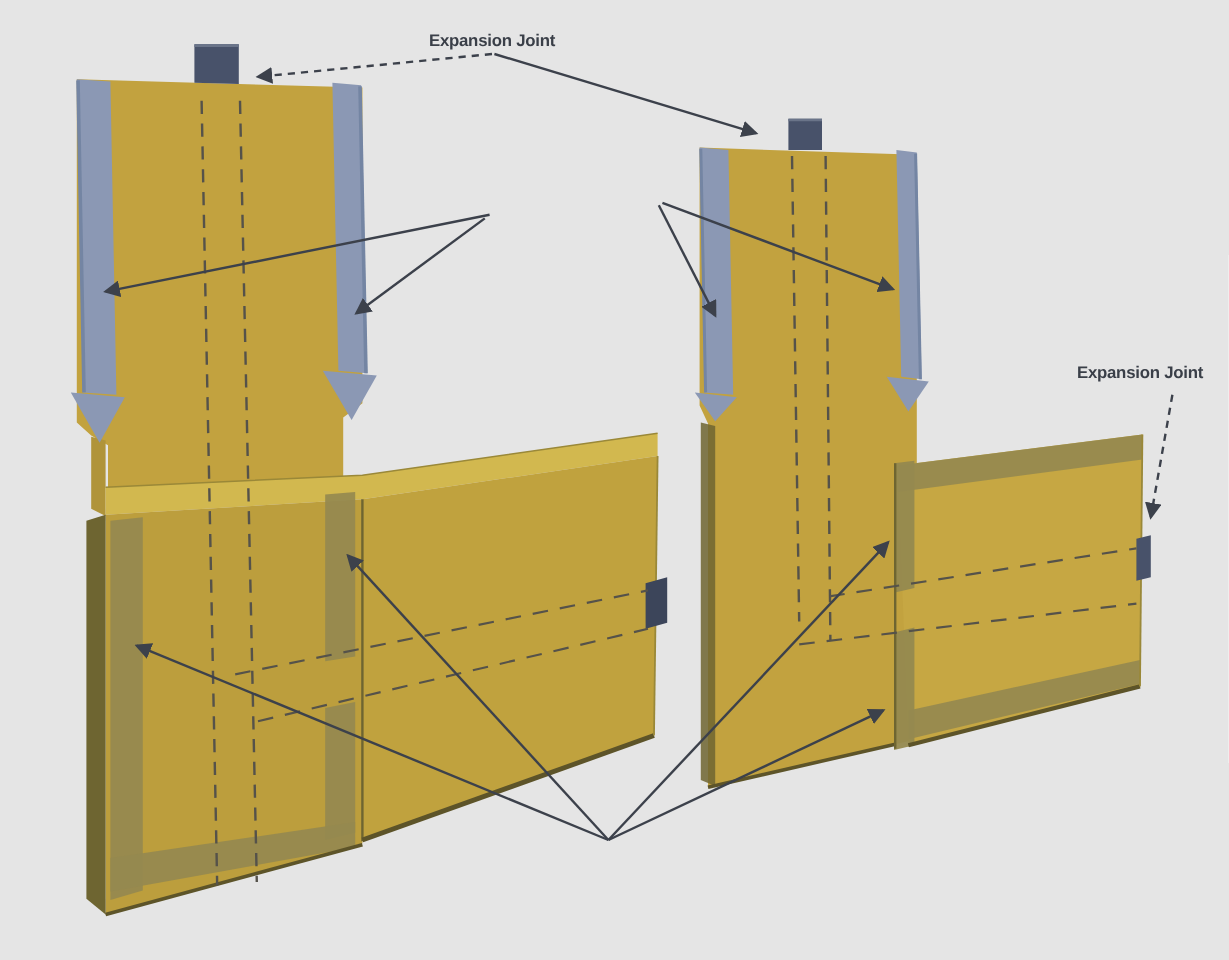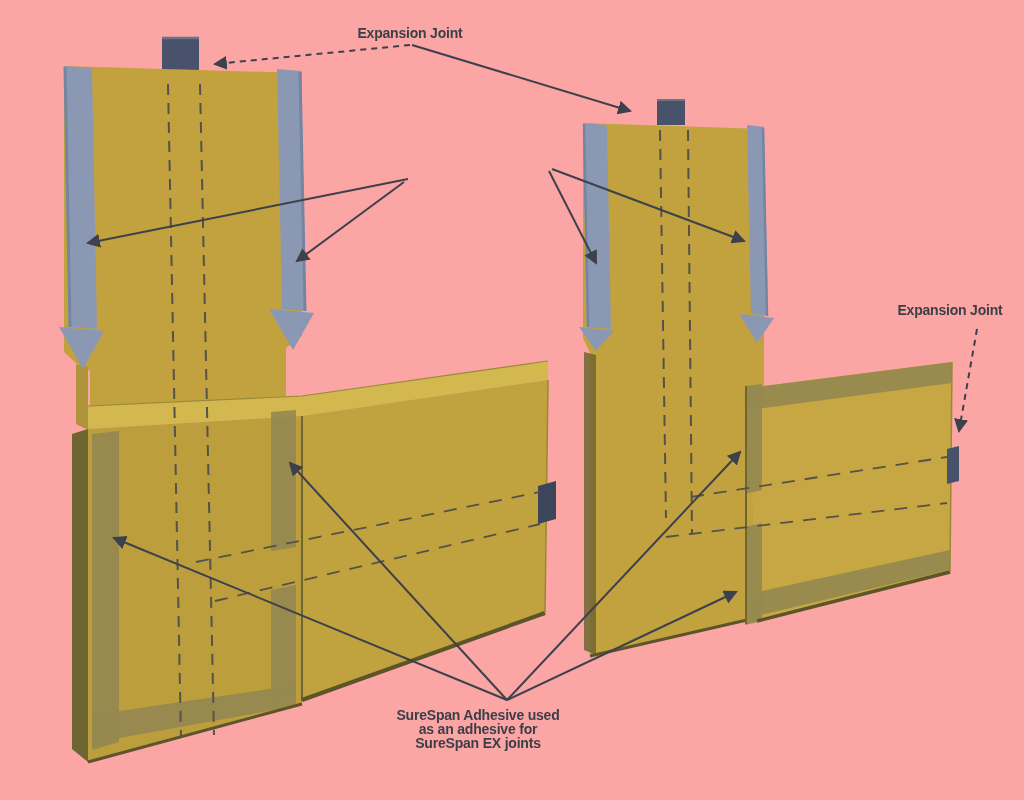--- a/index.html
+++ b/index.html
@@ -1,16 +1,16 @@
 <!DOCTYPE html>
 <html><head>
 <meta charset="utf-8">
 <style>
   html,body{margin:0;padding:0;background:#ffffff;}
-  #canvas{position:relative;width:1024px;height:800px;background:#fca5a5;overflow:hidden;
+  #canvas{position:relative;width:1024px;height:800px;background:#e5e5e5;overflow:hidden;
           font-family:"Liberation Sans","DejaVu Sans",sans-serif;}
   #scene{position:absolute;left:0;top:0;}
   .label{position:absolute;text-align:center;font-weight:700;font-size:14px;line-height:13.8px;
          color:#3A3F48;letter-spacing:-0.2px;}
   .label span{display:block;}
   svg .noFill{fill:none;}
 </style>
 </head>
 <body>
 
@@ -111,19 +111,14 @@
     <path d="M507,700 L740,452" marker-end="url(#ah)" class="noFill" stroke="#3C414B"></path>
     <path d="M507,700 L736,592" marker-end="url(#ah)" class="noFill" stroke="#3C414B"></path>
   </g>
 </svg>
 
   <div class="label" style="left:348px;top:27px;width:124px;">Expansion Joint</div>
 
 
   <div class="label" style="left:886px;top:304px;width:128px;">Expansion Joint</div>
 
-  <div class="label" style="left:383px;top:709px;width:190px;">
-    <span>SureSpan Adhesive used</span>
-    <span>as an adhesive for</span>
-    <span>SureSpan EX joints</span>
-  </div>
 
 </div>
 
 </body></html>

